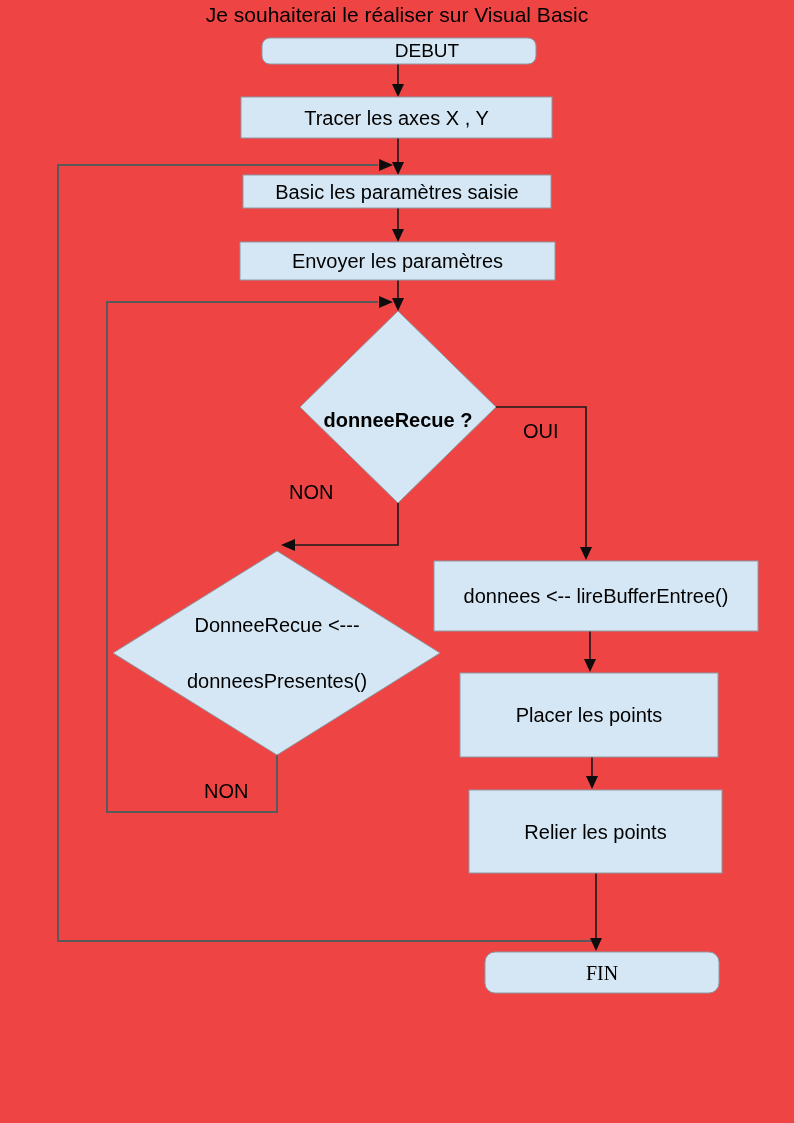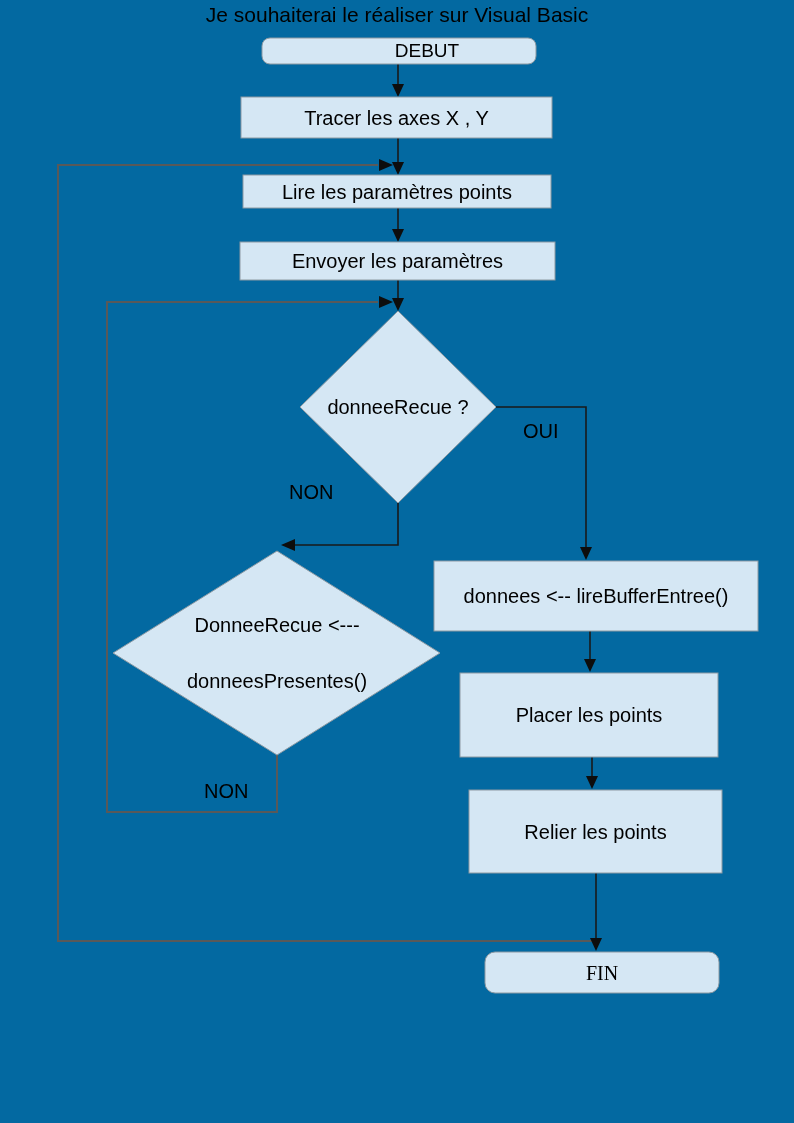--- a/index.html
+++ b/index.html
@@ -1,20 +1,20 @@
 <!DOCTYPE html>
 <html><head>
 <meta charset="utf-8">
 <style>
   html, body { margin: 0; padding: 0; background: #ffffff; }
   .canvas {
     position: relative;
     width: 794px;
     height: 1123px;
-    background: #0369a1;
+    background: #ef4444;
     font-family: "Liberation Sans", sans-serif;
     color: #000000;
     overflow: hidden;
   }
   .layer { position: absolute; left: 0; top: 0; }
   .lbl {
     position: absolute;
     display: flex;
     align-items: center;
     justify-content: center;
@@ -99,25 +99,25 @@
       <rect class="node-shape" x="485" y="952" width="234" height="41" rx="10" ry="10"></rect>
     </g>
   </svg>
 
   <div class="title">Je souhaiterai le réaliser sur Visual Basic</div>
 
   <div class="lbl small" style="left:262px; top:38px; width:274px; height:26px;margin-left:28px;">DEBUT</div>
 
   <div class="lbl" style="left:241px; top:97px; width:311px; height:41px;border-radius:15px;">Tracer les axes X , Y</div>
 
-  <div class="lbl" style="left:243px; top:175px; width:308px; height:33px;">Lire les paramètres points</div>
+  <div class="lbl" style="left:243px; top:175px; width:308px; height:33px;">Basic les paramètres saisie</div>
 
   <div class="lbl" style="left:240px; top:242px; width:315px; height:38px;">Envoyer les paramètres</div>
 
-  <div class="lbl" style="left:300px; top:311px; width:196px; height:192px;">donneeRecue ?</div>
+  <div class="lbl" style="left:300px; top:324px; width:196px; height:192px;font-weight:bold;">donneeRecue ?</div>
 
   <div class="lbl" style="left:113px; top:551px; width:328px; height:204px; flex-direction:column;gap:30px;">
     <span>DonneeRecue &lt;---</span>
     <span>donneesPresentes()</span>
   </div>
 
   <div class="lbl" style="left:460px; top:673px; width:258px; height:84px;">Placer les points</div>
 
   <div class="lbl" style="left:434px; top:561px; width:324px; height:70px;">donnees &lt;-- lireBufferEntree()</div>
 

